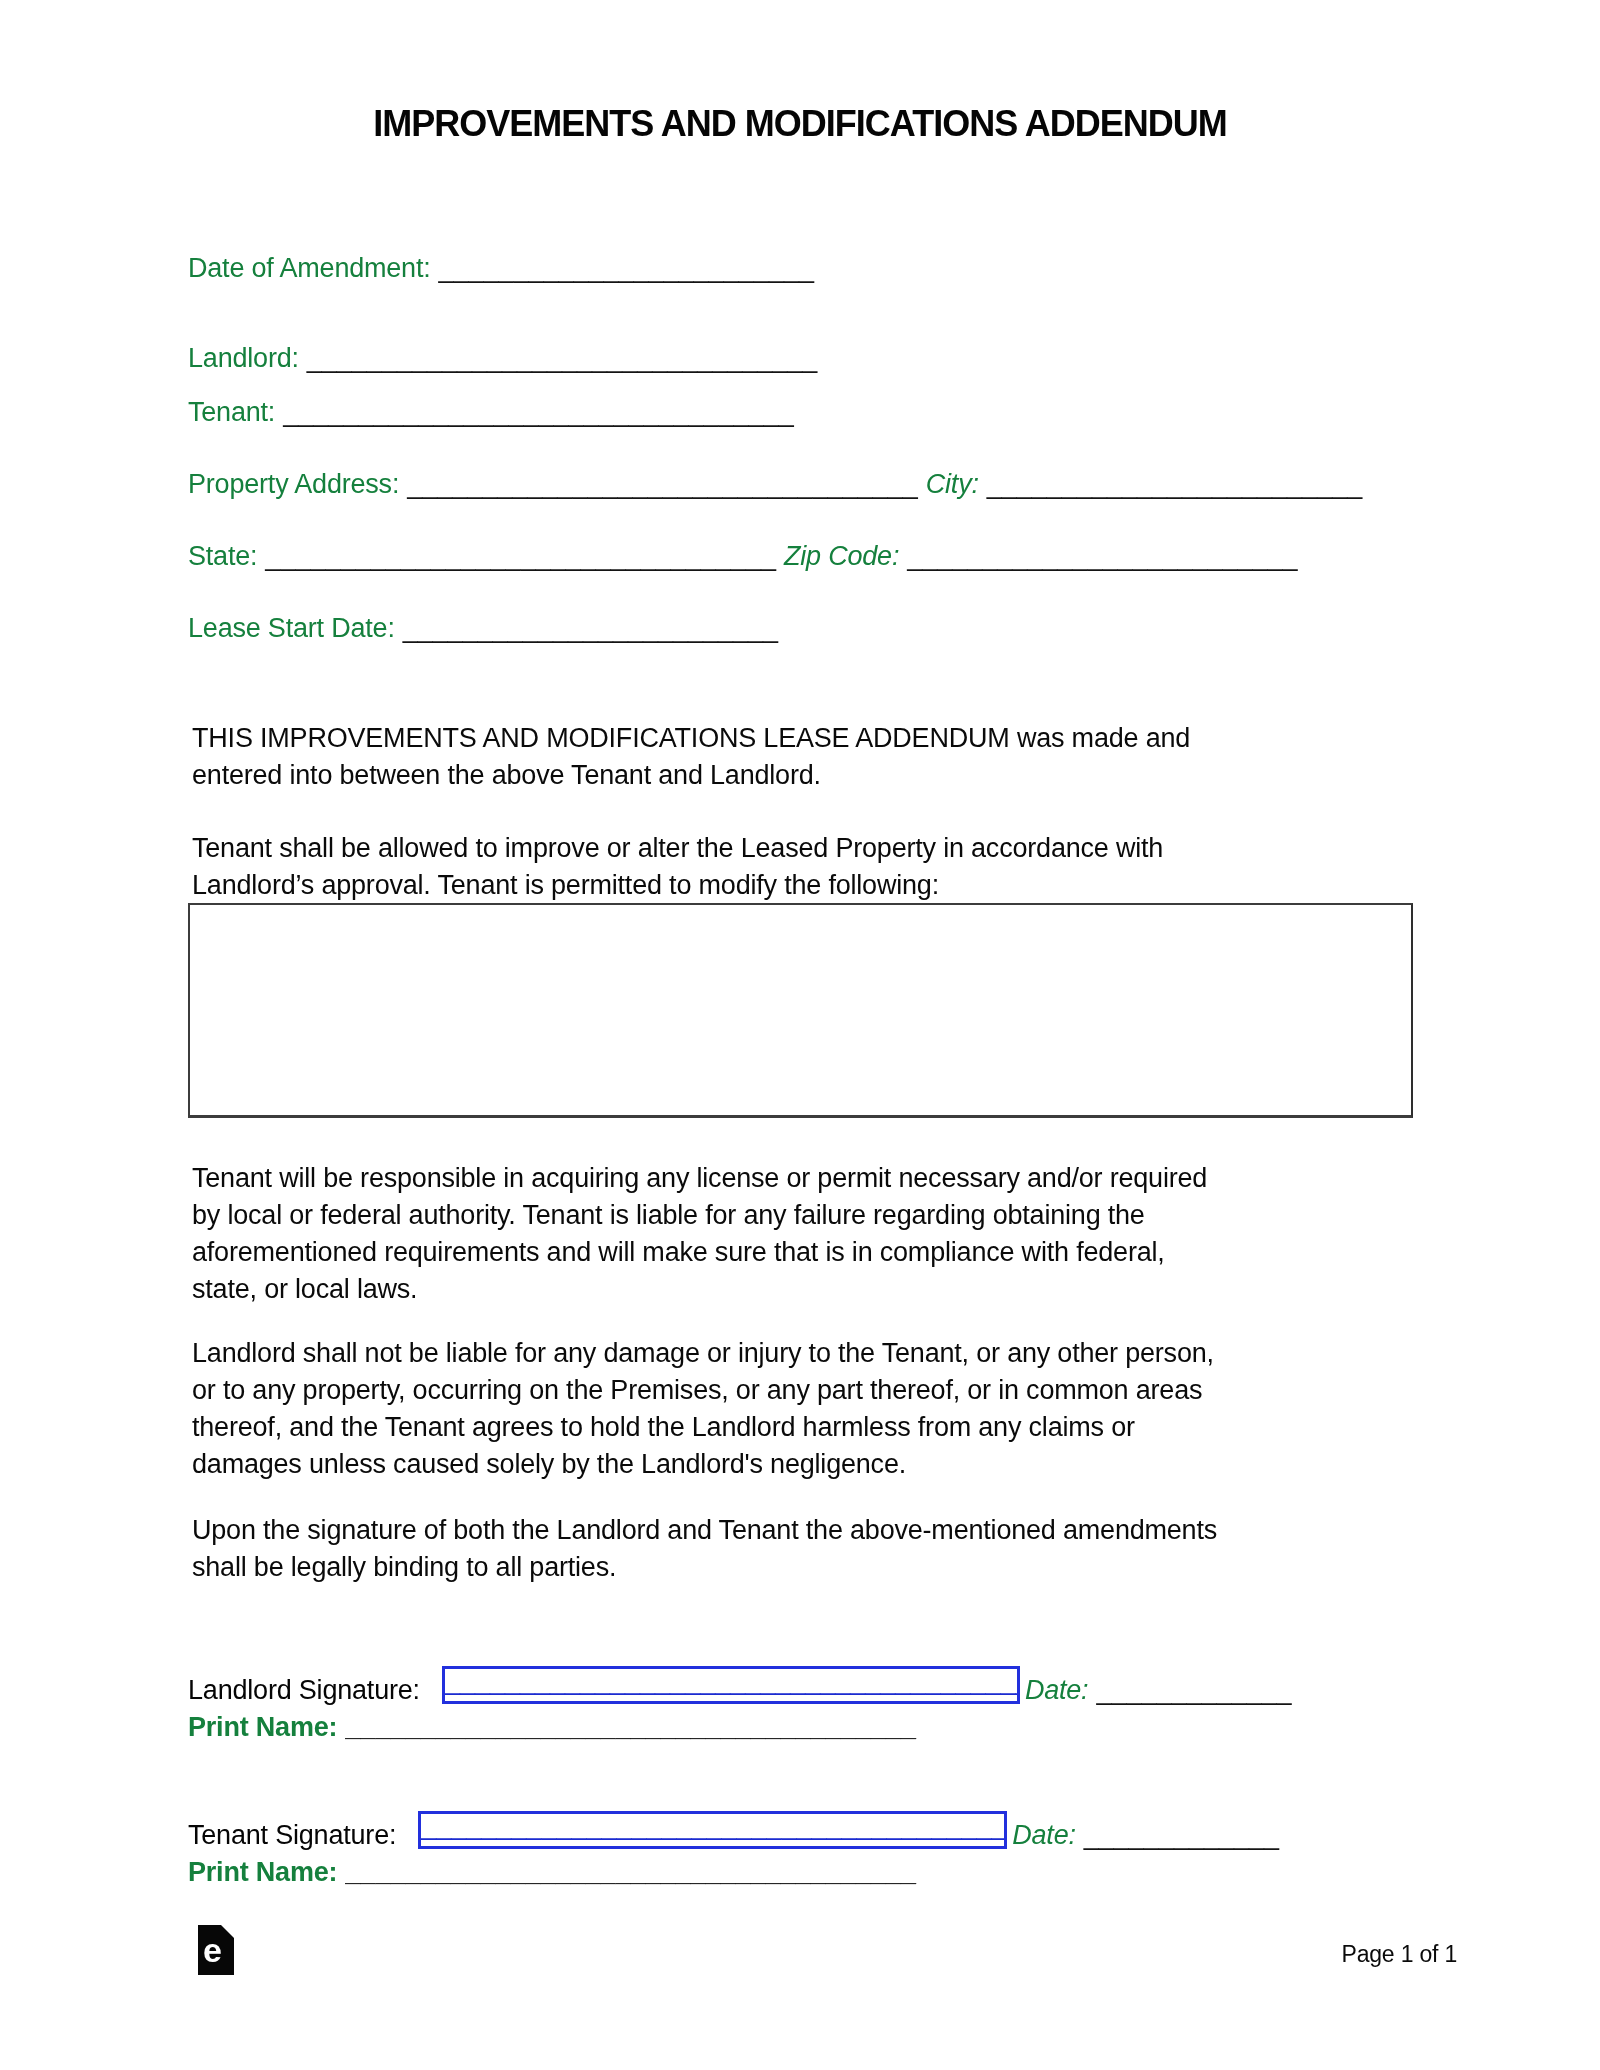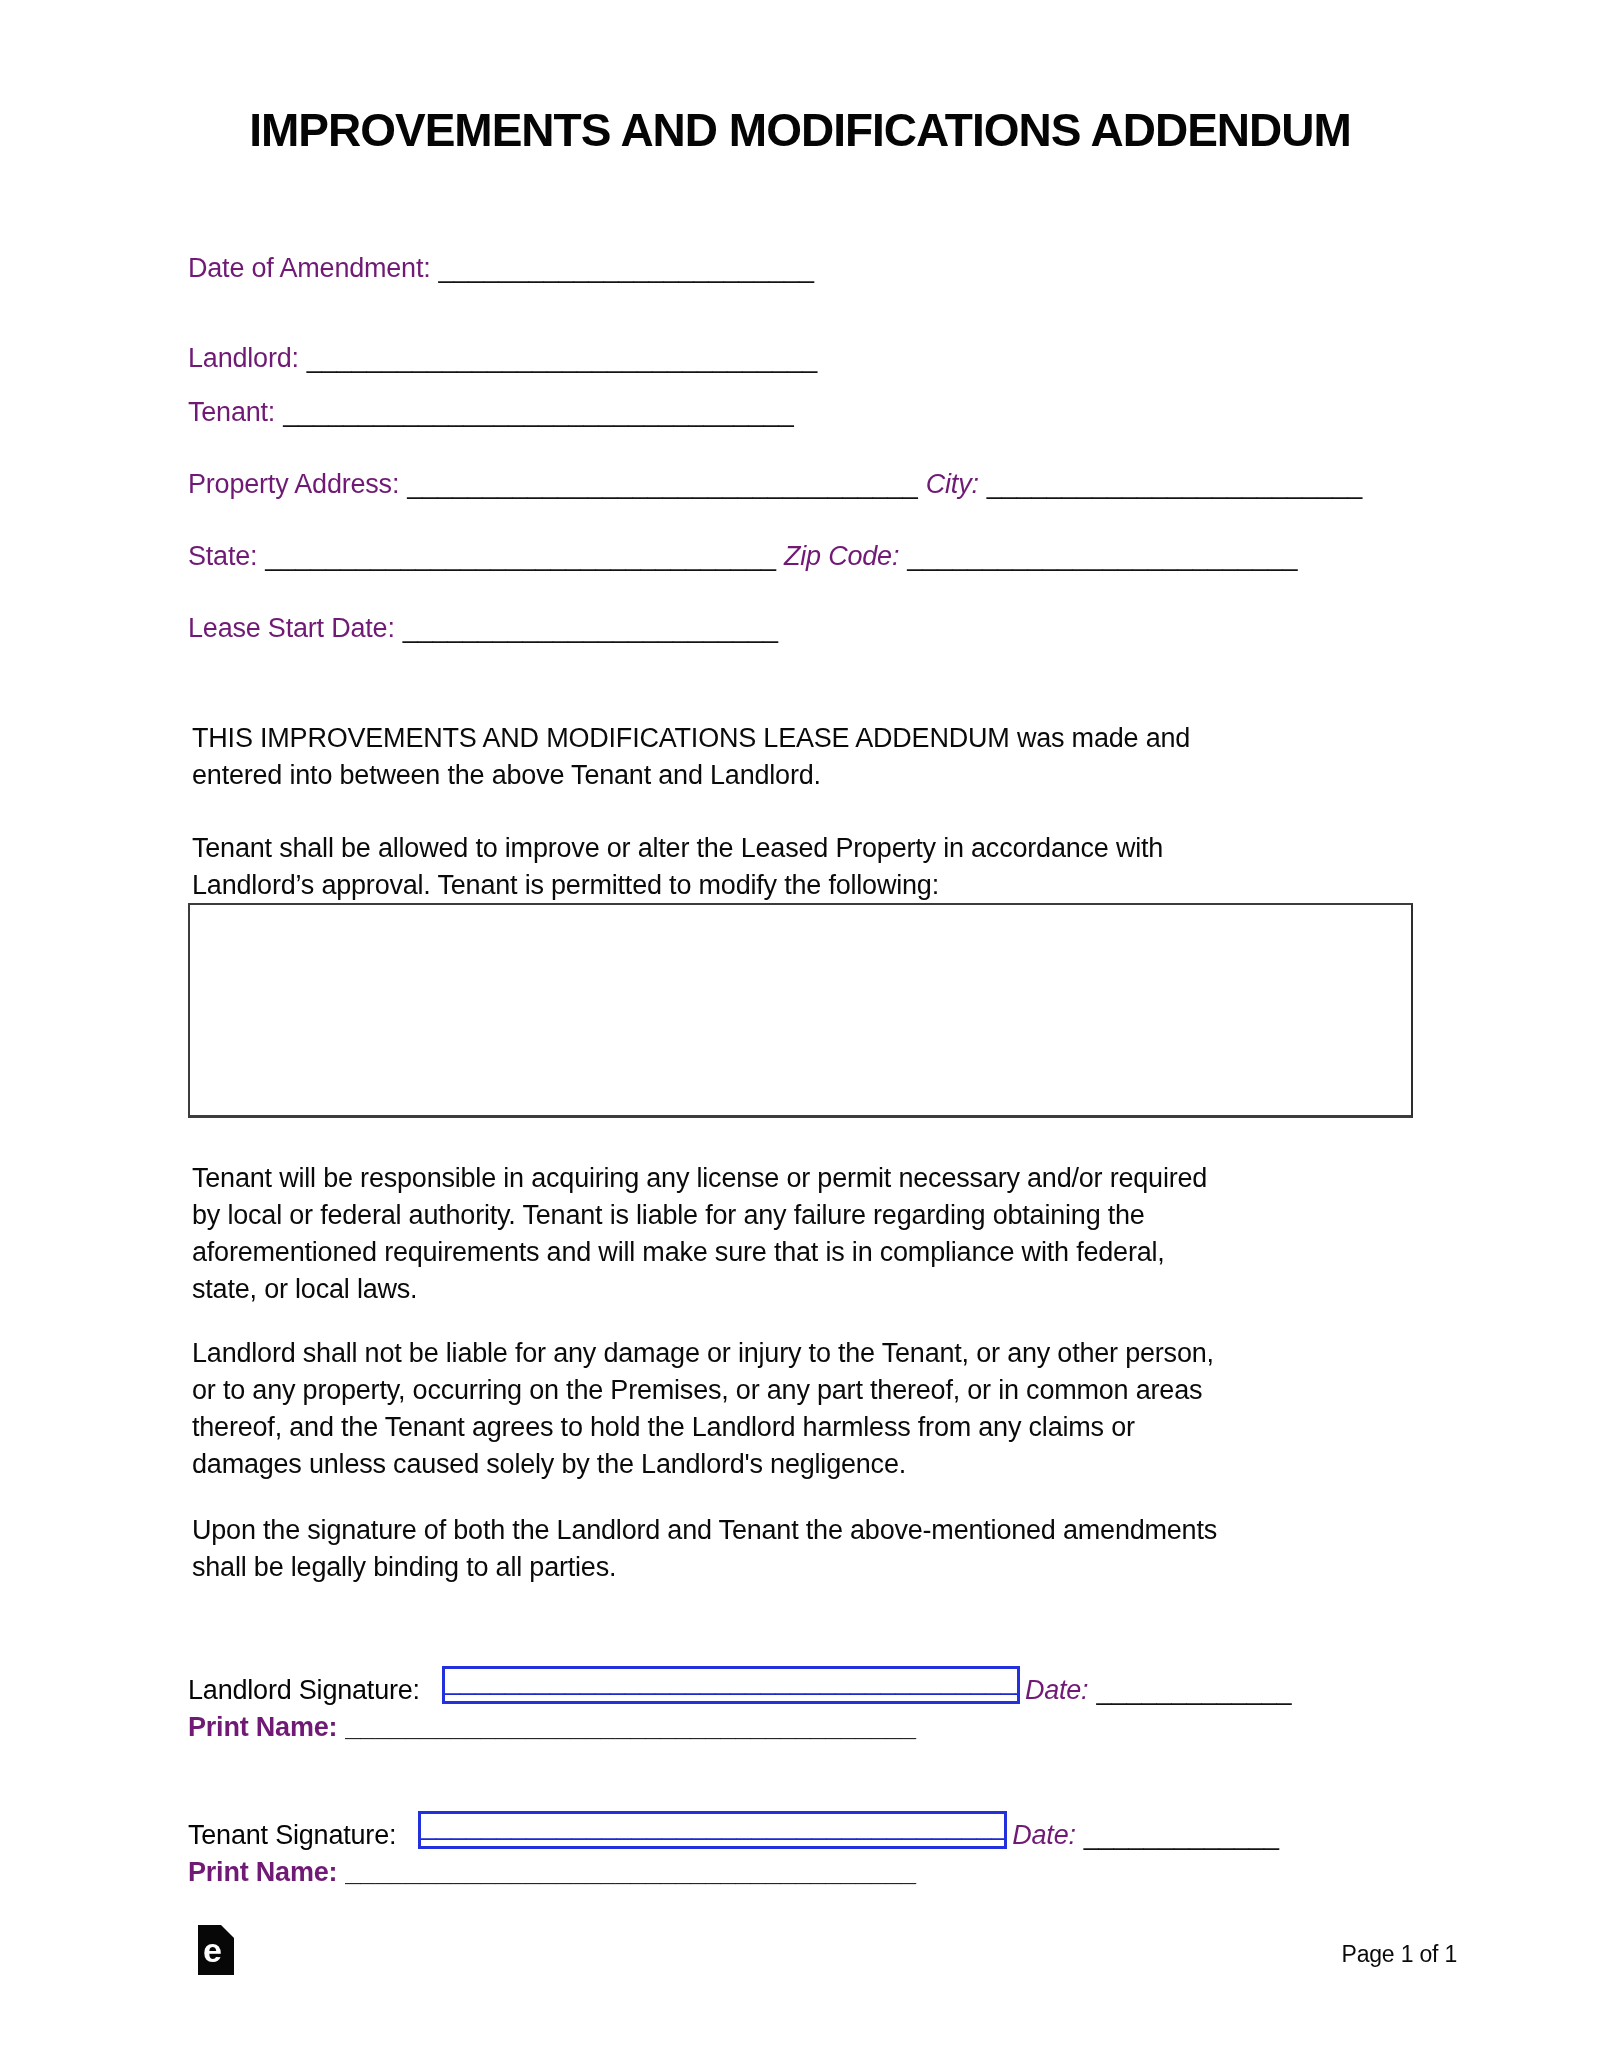--- a/index.html
+++ b/index.html
@@ -8,30 +8,30 @@
     width:1600px;height:2070px;
     background:#ffffff;
     font-family:"Liberation Sans","DejaVu Sans",sans-serif;
     color:#0a0a0a;
     overflow:hidden;
   }
   .title{
     position:absolute;
     left:188px;width:1224px;top:103px;
     margin:0;
-    font-size:46px;font-weight:700;letter-spacing:-1px;
+    font-size:36px;font-weight:700;letter-spacing:-1px;
     text-align:center;color:#050505;
     white-space:nowrap;
   }
   .frow{
     position:absolute;left:188px;
     font-size:27px;letter-spacing:-0.2px;
     white-space:nowrap;
   }
-  .flabel{color:#701a75;text-align:right;}
+  .flabel{color:#15803d;text-align:right;}
   .blank{color:#141414;margin-left:8px;letter-spacing:0;}
   .gap{margin-left:8px;font-style:italic;}
   .para{
     position:absolute;left:188px;width:1235px;
     margin:4px;
     font-size:27px;line-height:37px;letter-spacing:-0.2px;
     white-space:pre-line;color:#0a0a0a;
   }
   .modify-box{
     position:absolute;left:188px;top:903px;

